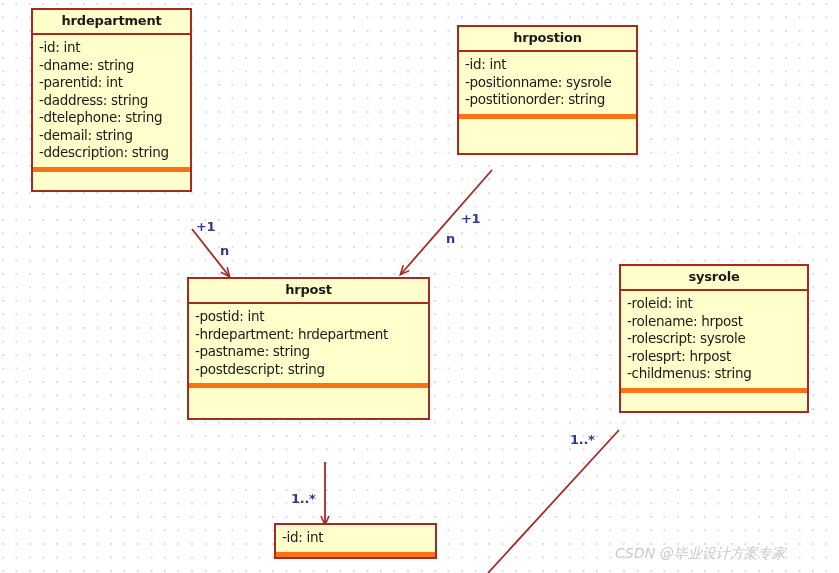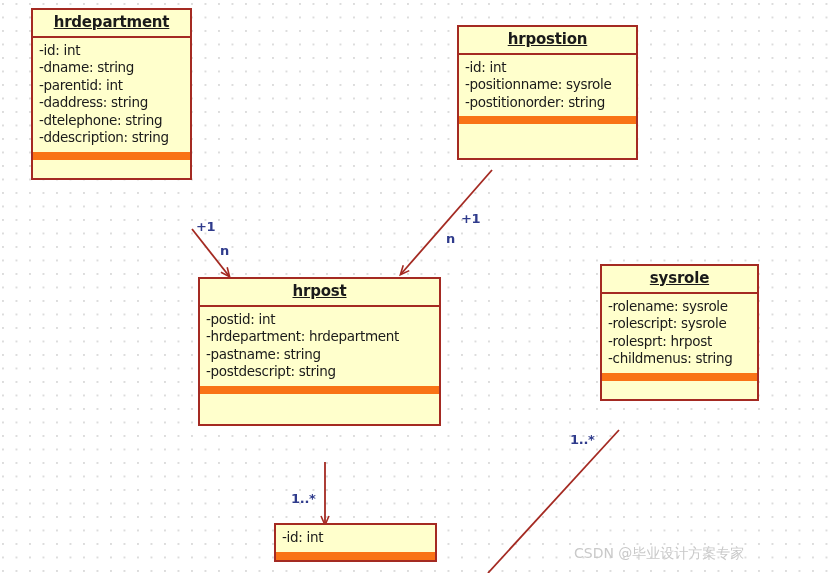--- a/index.html
+++ b/index.html
@@ -35,31 +35,30 @@
   .uml-class {
     position: absolute;
     background: #ffffcc;
     border: 2px solid #a42a22;
     box-sizing: border-box;
     z-index: 5;
   }
   .uml-title {
     text-align: center;
     font-weight: bold;
-    font-size: 15px;
+    font-size: 13px;
     color: #1a1a1a;
     padding: 4px 2px 5px 2px;
     border-bottom: 2px solid #a42a22;
     line-height: 1.1;
     letter-spacing: -0.2px;
-    text-decoration: underline;
   }
   .uml-attrs {
     padding: 4px 14px 5px 6px;
-    border-bottom: 8px solid #f97316;
+    border-bottom: 5px solid #f97316;
   }
   .uml-attr {
     font-size: 13.5px;
     color: #1a1a1a;
     line-height: 17.5px;
     white-space: nowrap;
     letter-spacing: -0.3px;
   }
   .uml-ops {
     min-height: 18px;
@@ -108,50 +107,52 @@
   </svg>
 
   <div class="uml-class" style="left:31px; top:8px; width:161px;">
     <div class="uml-title">hrdepartment</div>
     <div class="uml-attrs">
       <div class="uml-attr">-id: int</div>
       <div class="uml-attr">-dname: string</div>
       <div class="uml-attr">-parentid: int</div>
       <div class="uml-attr">-daddress: string</div>
       <div class="uml-attr">-dtelephone: string</div>
+      <div class="uml-attr">-demail: string</div>
       <div class="uml-attr">-ddescription: string</div>
     </div>
     <div class="uml-ops"></div>
   </div>
 
   <div class="uml-class" style="left:457px; top:25px; width:181px;">
     <div class="uml-title">hrpostion</div>
     <div class="uml-attrs">
       <div class="uml-attr">-id: int</div>
       <div class="uml-attr">-positionname: sysrole</div>
       <div class="uml-attr">-postitionorder: string</div>
     </div>
     <div class="uml-ops" style="height:34px;"></div>
   </div>
 
-  <div class="uml-class" style="left:187px; top:277px; width:243px;margin-left:11px;">
+  <div class="uml-class" style="left:187px; top:277px; width:243px;">
     <div class="uml-title">hrpost</div>
     <div class="uml-attrs">
       <div class="uml-attr">-postid: int</div>
       <div class="uml-attr">-hrdepartment: hrdepartment</div>
       <div class="uml-attr">-pastname: string</div>
       <div class="uml-attr">-postdescript: string</div>
     </div>
     <div class="uml-ops" style="height:30px;"></div>
   </div>
 
-  <div class="uml-class" style="left:600px; top:264px; width:159px;">
+  <div class="uml-class" style="left:619px; top:264px; width:190px;">
     <div class="uml-title">sysrole</div>
     <div class="uml-attrs">
-      <div class="uml-attr">-rolename: sysrole</div>
+      <div class="uml-attr">-roleid: int</div>
+      <div class="uml-attr">-rolename: hrpost</div>
       <div class="uml-attr">-rolescript: sysrole</div>
       <div class="uml-attr">-rolesprt: hrpost</div>
       <div class="uml-attr">-childmenus: string</div>
     </div>
     <div class="uml-ops" style="height:11px;"></div>
   </div>
 
   <div class="uml-class" style="left:274px; top:523px; width:163px;">
     <div class="uml-attrs">
       <div class="uml-attr">-id: int</div>
@@ -164,15 +165,15 @@
   <div class="mult-label" style="left:220px; top:243px;">n</div>
 
   <div class="mult-label" style="left:461px; top:211px;">+1</div>
 
   <div class="mult-label" style="left:446px; top:231px;">n</div>
 
   <div class="mult-label" style="left:291px; top:491px;">1..*</div>
 
   <div class="mult-label" style="left:570px; top:432px;">1..*</div>
 
-  <div class="watermark" style="left:574px; top:545px;">CSDN @毕业设计方案专家</div>
+  <div class="watermark" style="left:615px; top:545px;font-style:italic;">CSDN @毕业设计方案专家</div>
 
 </div>
 
 </body></html>

